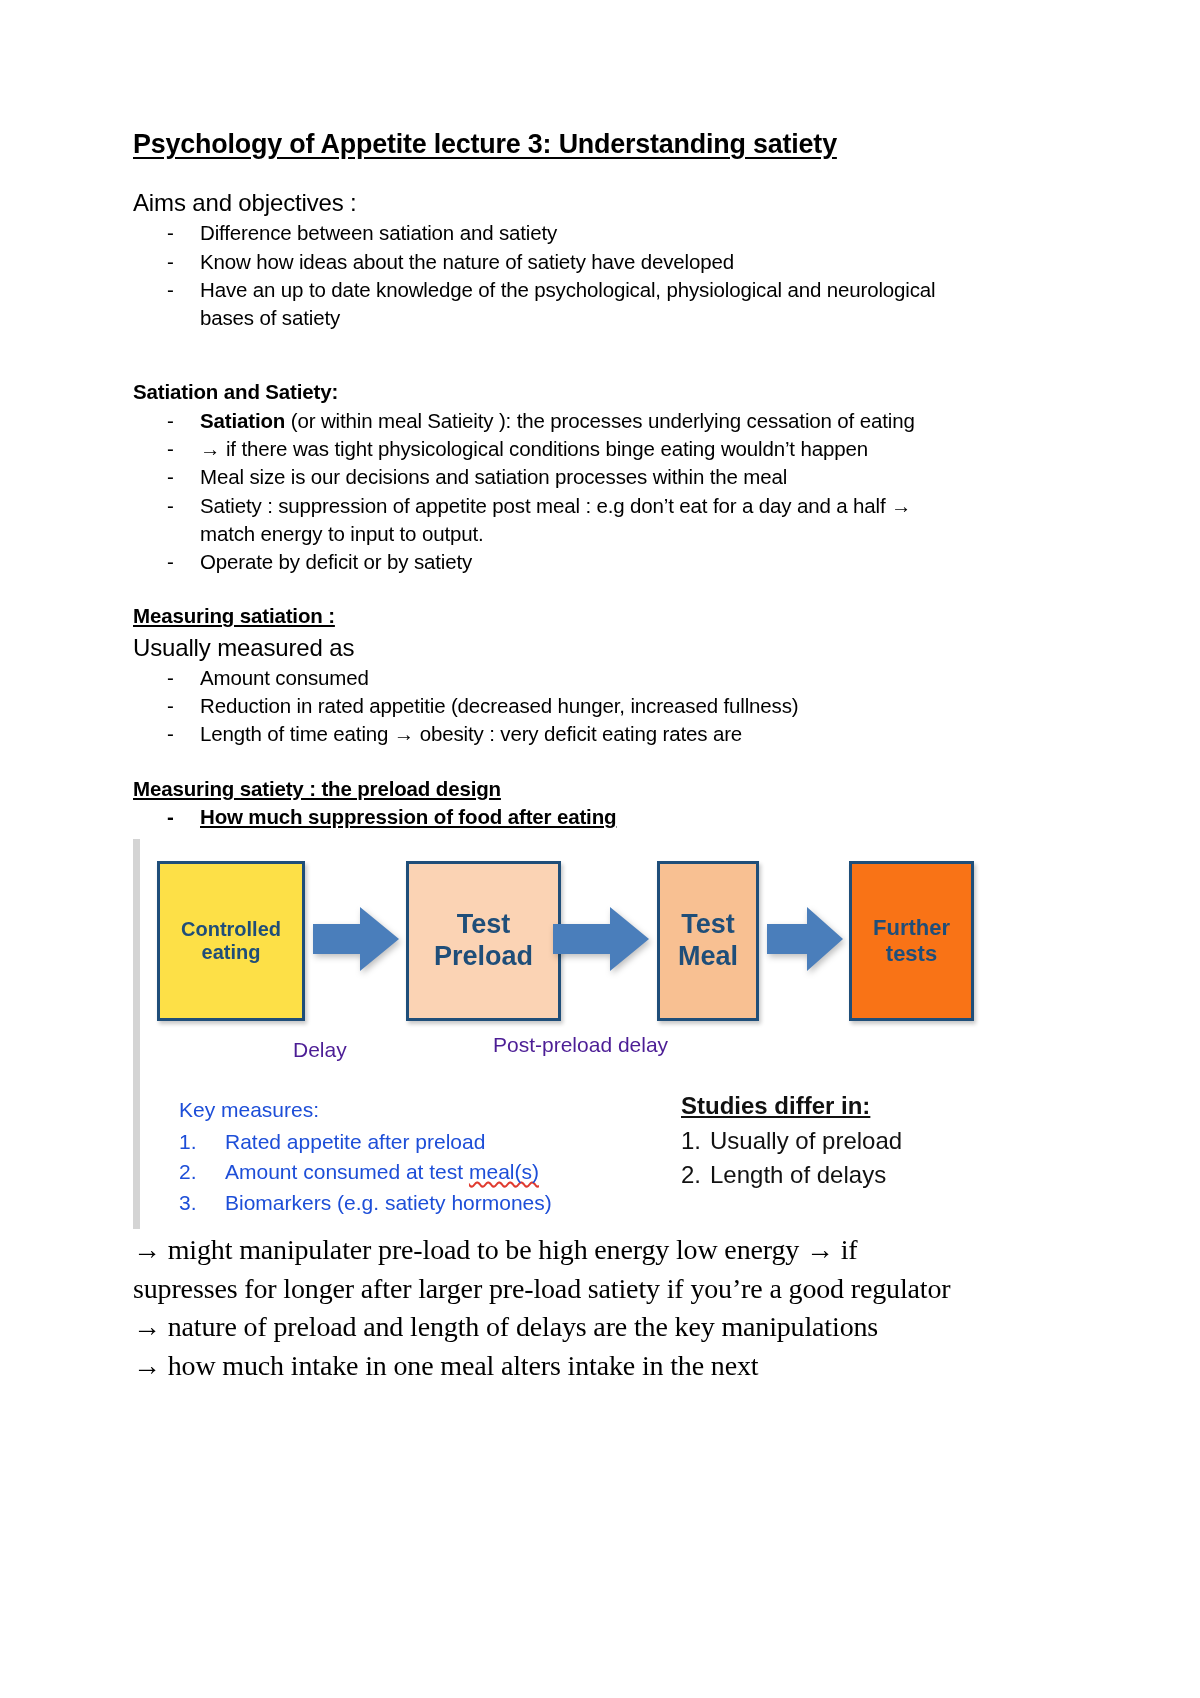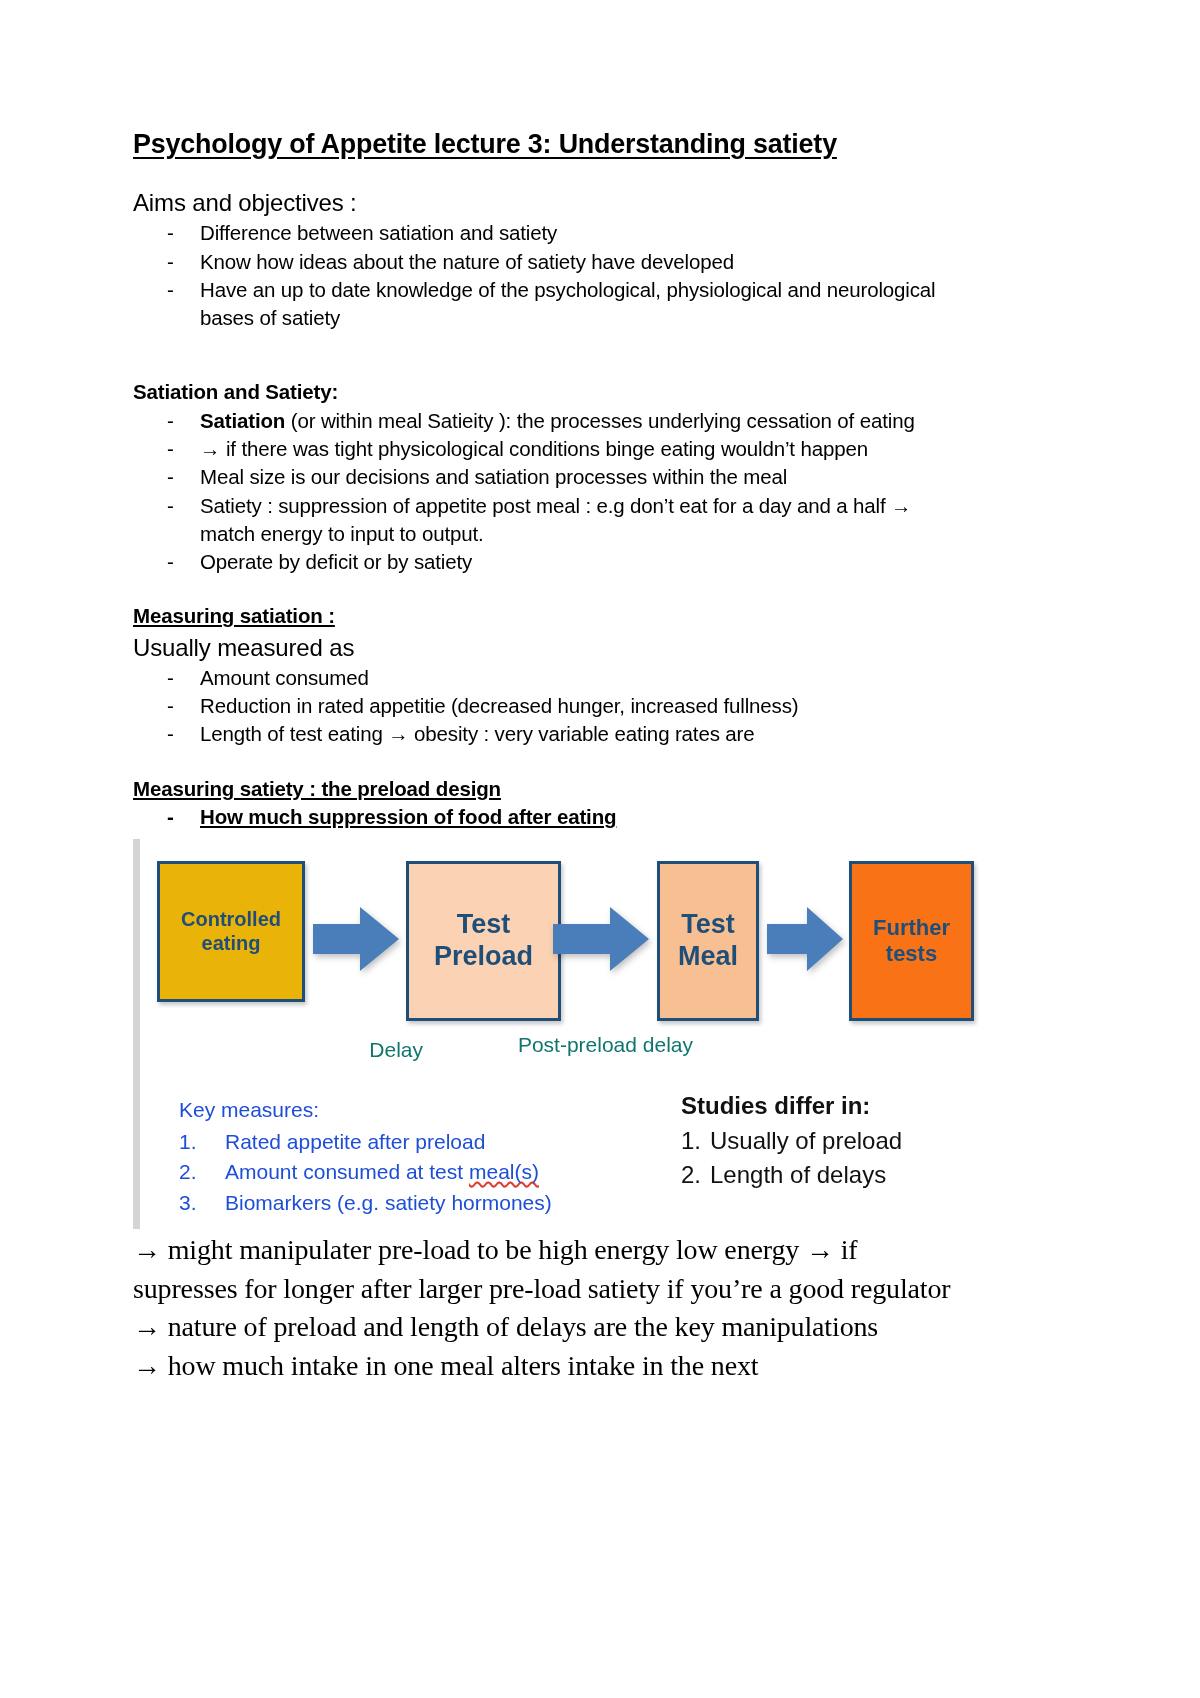--- a/index.html
+++ b/index.html
@@ -126,41 +126,41 @@
     display: flex;
     align-items: center;
     justify-content: center;
     text-align: center;
     color: #1f4e79;
     font-weight: bold;
     font-family: "Liberation Sans", sans-serif;
     line-height: 1.18;
     box-shadow: 2px 3px 4px rgba(0,0,0,0.22);
   }
-  #box-1 { left: 0px;   width: 148px; height: 141px; background: #eab308; font-size: 20px; }
+  #box-1 { left: 0px;   width: 148px; height: 160px; background: #fde047; font-size: 20px; }
   #box-2 { left: 249px; width: 155px; height: 160px; background: #fbd3b4; font-size: 27px; }
   #box-3 { left: 500px; width: 102px; height: 160px; background: #f8c092; font-size: 27px; }
   #box-4 { left: 692px; width: 125px; height: 160px; background: #f97316; font-size: 22px; }
 
   .arrow {
     position: absolute;
     top: 46px;
     height: 64px;
     filter: drop-shadow(2px 3px 3px rgba(0,0,0,0.25));
   }
   #arrow-1 { left: 156px; width: 86px; }
   #arrow-2 { left: 396px; width: 96px; }
   #arrow-3 { left: 610px; width: 76px; }
 
   .delay-label {
     position: absolute;
     font-family: "Liberation Sans", sans-serif;
     font-size: 21px;
-    color: #0f766e;
-    text-align: right;
+    color: #4c1d95;
+    text-align: left;
     line-height: 1.2;
   }
   #label-delay { left: 160px; top: 198px; width: 130px; }
   #label-postpreload { left: 360px; top: 193px; width: 200px; }
 
   .measures {
     position: absolute;
     left: 46px;
     top: 256px;
     width: 400px;
@@ -196,20 +196,21 @@
     top: 250px;
     width: 280px;
     font-family: "Liberation Sans", sans-serif;
     font-size: 24px;
     line-height: 1.42;
     color: #111;
   }
   .studies .s-title {
     font-weight: bold;
     margin: 0 0 1px 0;
+    text-decoration: underline;
   }
   ol.num-list-2 {
     list-style: none;
     margin: 0;
     padding: 0;
   }
   ol.num-list-2 > li {
     position: relative;
     padding-left: 29px;
     margin: 0;
@@ -287,21 +288,21 @@
       <li>
         <span class="dash">-</span>
         <span class="li-text">Amount consumed</span>
       </li>
       <li>
         <span class="dash">-</span>
         <span class="li-text">Reduction in rated appetitie (decreased hunger, increased fullness)</span>
       </li>
       <li>
         <span class="dash">-</span>
-        <span class="li-text">Length of test eating → obesity : very variable eating rates are</span>
+        <span class="li-text">Length of time eating → obesity : very deficit eating rates are</span>
       </li>
     </ul>
 
     <div class="spacer-md"></div>
 
     <p class="heading-ul">Measuring satiety : the preload design </p>
     <ul class="dash-list">
       <li class="bold-ul">
         <span class="dash">-</span>
         <span class="li-text">How much suppression of food after eating</span>

